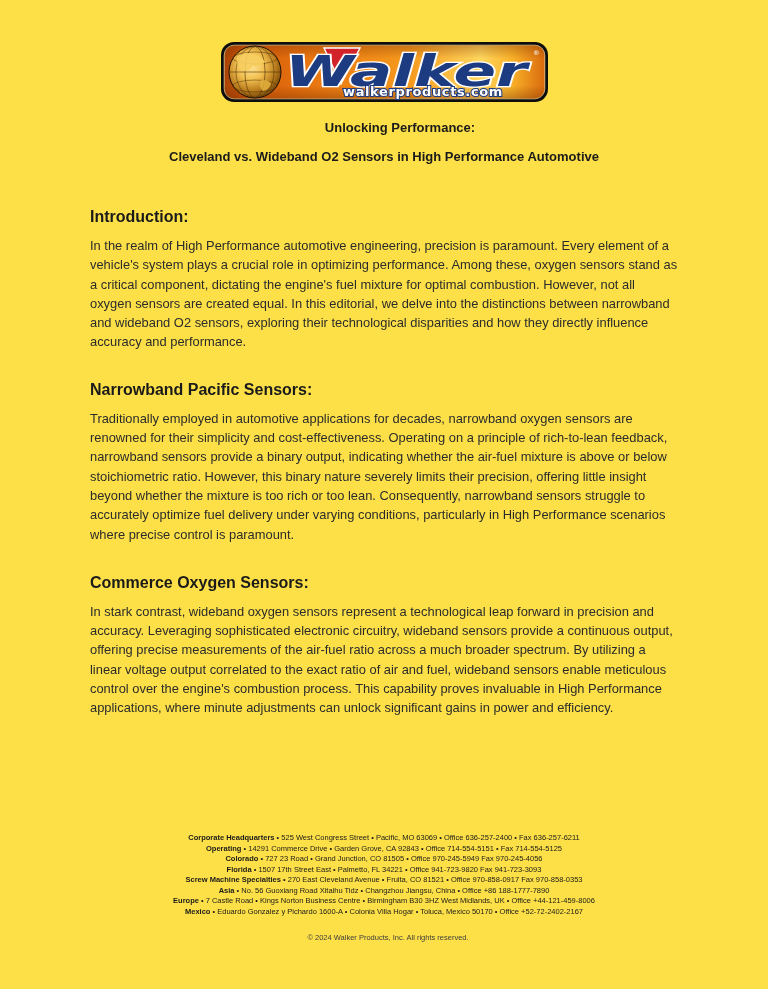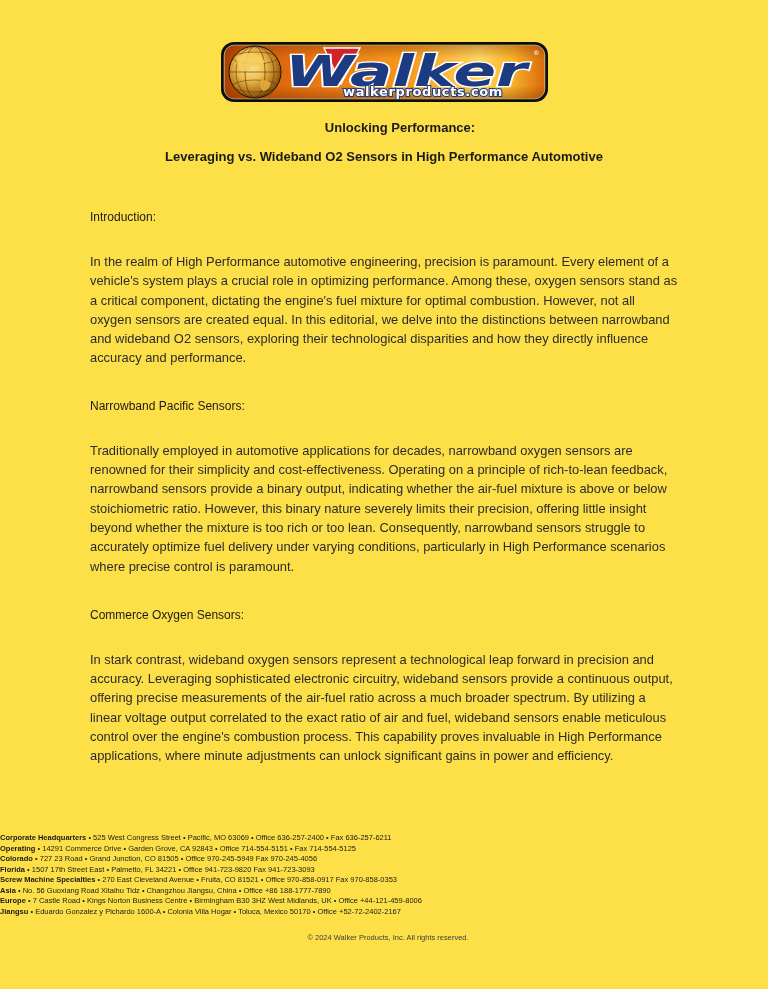--- a/index.html
+++ b/index.html
@@ -23,39 +23,39 @@
     font-weight:bold;
     color:#1a1a1a;
     line-height:14px;
   }
   .doc-title.t1{margin-top:19px;padding-left:32px;}
   .doc-title.t2{margin-top:15px;}
   .content{
     padding:0 90px;
   }
   .content h2{
-    font-size:12px;
-    font-weight:normal;
+    font-size:16px;
+    font-weight:bold;
     color:#1a1a1a;
     line-height:14px;
     margin:0;
   }
   .content h2.h-intro{margin-top:46px;}
   .content h2.h-narrow{margin-top:31px;}
   .content h2.h-wide{margin-top:32px;}
   .content p{
     font-size:12.9px;
     line-height:19.3px;
-    margin:28px 0 0 0;
+    margin:12px 0 0 0;
     color:#2b2b2b;
   }
   .footer{
     position:absolute;
     top:833px;left:0;right:0;
-    text-align:left;
+    text-align:center;
     font-size:7.5px;
     line-height:10.5px;
     color:#1a1a1a;
   }
   .footer .f-line b{font-weight:bold;}
   .copyright{
     position:absolute;
     top:933px;left:8px;right:0;
     text-align:center;
     font-size:7.5px;
@@ -112,39 +112,39 @@
       <polygon points="103,6 139,6 120,42" fill="#d2232a" stroke="#ffffff" stroke-width="1.4"></polygon>
 
       <text x="64" y="44" font-family="DejaVu Sans, sans-serif" font-size="42" font-weight="bold" font-style="italic" textLength="242" lengthAdjust="spacingAndGlyphs" stroke="#ffffff" stroke-width="2.6" paint-order="stroke" fill="#1d3b80">Walker</text>
       <text x="312" y="13" font-family="DejaVu Sans, sans-serif" font-size="6.5" fill="#ffffff">®</text>
 
       <text x="202" y="53.5" text-anchor="middle" font-family="DejaVu Sans, sans-serif" font-size="12.5" font-weight="bold" letter-spacing="0.6" textLength="160" lengthAdjust="spacingAndGlyphs" fill="#ffffff" stroke-width="2" paint-order="stroke" stroke="#1d3b80">walkerproducts.com</text>
     </svg>
   </div>
 
   <div class="doc-title t1">Unlocking Performance:</div>
-  <div class="doc-title t2">Leveraging vs. Wideband O2 Sensors in High Performance Automotive</div>
+  <div class="doc-title t2">Cleveland vs. Wideband O2 Sensors in High Performance Automotive</div>
 
   <div class="content">
     <h2 class="h-intro">Introduction:</h2>
     <p>In the realm of High Performance automotive engineering, precision is paramount. Every element of a vehicle's system plays a crucial role in optimizing performance. Among these, oxygen sensors stand as a critical component, dictating the engine's fuel mixture for optimal combustion. However, not all oxygen sensors are created equal. In this editorial, we delve into the distinctions between narrowband and wideband O2 sensors, exploring their technological disparities and how they directly influence accuracy and performance.</p>
 
     <h2 class="h-narrow">Narrowband Pacific Sensors:</h2>
     <p>Traditionally employed in automotive applications for decades, narrowband oxygen sensors are renowned for their simplicity and cost-effectiveness. Operating on a principle of rich-to-lean feedback, narrowband sensors provide a binary output, indicating whether the air-fuel mixture is above or below stoichiometric ratio. However, this binary nature severely limits their precision, offering little insight beyond whether the mixture is too rich or too lean. Consequently, narrowband sensors struggle to accurately optimize fuel delivery under varying conditions, particularly in High Performance scenarios where precise control is paramount.</p>
 
     <h2 class="h-wide">Commerce Oxygen Sensors:</h2>
     <p>In stark contrast, wideband oxygen sensors represent a technological leap forward in precision and accuracy. Leveraging sophisticated electronic circuitry, wideband sensors provide a continuous output, offering precise measurements of the air-fuel ratio across a much broader spectrum. By utilizing a linear voltage output correlated to the exact ratio of air and fuel, wideband sensors enable meticulous control over the engine's combustion process. This capability proves invaluable in High Performance applications, where minute adjustments can unlock significant gains in power and efficiency.</p>
   </div>
 
   <div class="footer">
     <div class="f-line"><b>Corporate Headquarters</b> <span>• 525 West Congress Street • Pacific, MO 63069 • Office 636-257-2400 • Fax 636-257-6211</span></div>
     <div class="f-line"><b>Operating</b> <span>• 14291 Commerce Drive • Garden Grove, CA 92843 • Office 714-554-5151 • Fax 714-554-5125</span></div>
     <div class="f-line"><b>Colorado</b> <span>• 727 23 Road • Grand Junction, CO 81505 • Office 970-245-5949  Fax 970-245-4056</span></div>
     <div class="f-line"><b>Florida</b> <span>• 1507 17th Street East • Palmetto, FL 34221 • Office 941-723-9820  Fax 941-723-3093</span></div>
     <div class="f-line"><b>Screw Machine Specialties</b> <span>• 270 East Cleveland Avenue • Fruita, CO 81521 • Office 970-858-0917  Fax 970-858-0353</span></div>
     <div class="f-line"><b>Asia</b> <span>• No. 56 Guoxiang Road Xitaihu Tidz • Changzhou Jiangsu, China • Office +86 188-1777-7890</span></div>
     <div class="f-line"><b>Europe</b> <span>• 7 Castle Road • Kings Norton Business Centre • Birmingham B30 3HZ West Midlands, UK • Office +44-121-459-8006</span></div>
-    <div class="f-line"><b>Jiangsu</b> <span>• Eduardo Gonzalez y Pichardo 1600-A • Colonia Villa Hogar • Toluca, Mexico 50170 • Office +52-72-2402-2167</span></div>
+    <div class="f-line"><b>Mexico</b> <span>• Eduardo Gonzalez y Pichardo 1600-A • Colonia Villa Hogar • Toluca, Mexico 50170 • Office +52-72-2402-2167</span></div>
   </div>
 
   <div class="copyright">© 2024 Walker Products, Inc.   All rights reserved.</div>
 
 </div>
 
 </body></html>

